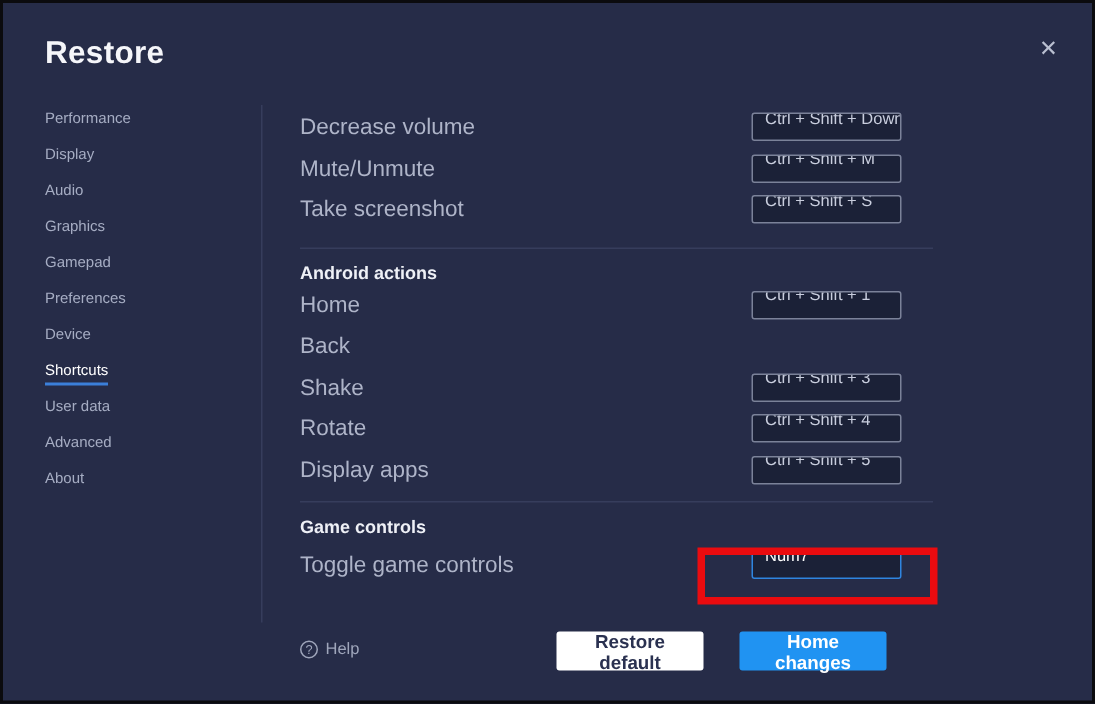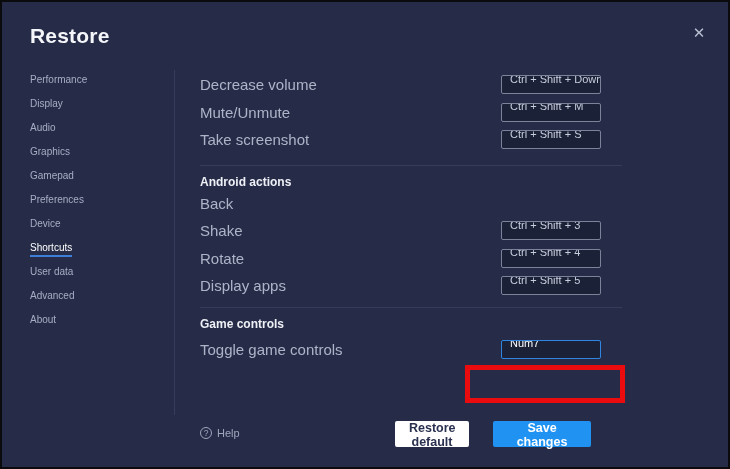--- a/index.html
+++ b/index.html
@@ -80,21 +80,21 @@
     width:12px; height:12px; border:1px solid #9fa6bb; border-radius:50%;
     font-size:8.5px; line-height:11px; text-align:center; display:inline-block;
   }
   .btn {
     position:absolute; top:0; height:26px;
     border:none; border-radius:2px;
     font-family:"Liberation Sans", sans-serif;
     font-size:12.5px; font-weight:bold; cursor:pointer;
     padding:0 14px;
   }
-  .btn-restore { right:237px; width:74px; background:#ffffff; color:#2a3150; }
+  .btn-restore { right:237px; width:98px; background:#ffffff; color:#2a3150; }
   .btn-save { right:115px; width:98px; background:var(--save-blue,#2093f2); color:#ffffff; }
 </style>
 </head>
 <body>
 
 <div class="window">
 
   <div class="title">Restore</div>
   <div class="close-btn">✕</div>
 
@@ -126,20 +126,24 @@
     </div>
     <div class="srow">
       <span class="lbl">Take screenshot</span>
       <input class="keybox" type="text" value="Ctrl + Shift + S" style="">
     </div>
 
     <div class="hdivider"></div>
     <div class="sec-heading">Android actions</div>
 
     <div class="srow">
+      <span class="lbl">Home</span>
+      <input class="keybox" type="text" value="Ctrl + Shift + 1" style="">
+    </div>
+    <div class="srow">
       <span class="lbl">Back</span>
     </div>
     <div class="srow">
       <span class="lbl">Shake</span>
       <input class="keybox" type="text" value="Ctrl + Shift + 3" style="">
     </div>
     <div class="srow">
       <span class="lbl">Rotate</span>
       <input class="keybox" type="text" value="Ctrl + Shift + 4" style="">
     </div>
@@ -158,16 +162,16 @@
   </div>
 
   <div class="red-annotation"></div>
 
   <div class="footer">
     <div class="help">
       <span class="help-circle">?</span>
       <span>Help</span>
     </div>
     <button class="btn btn-restore">Restore default</button>
-    <button class="btn btn-save">Save changes</button>
+    <button class="btn btn-save">Home changes</button>
   </div>
 
 </div>
 
 </body></html>

